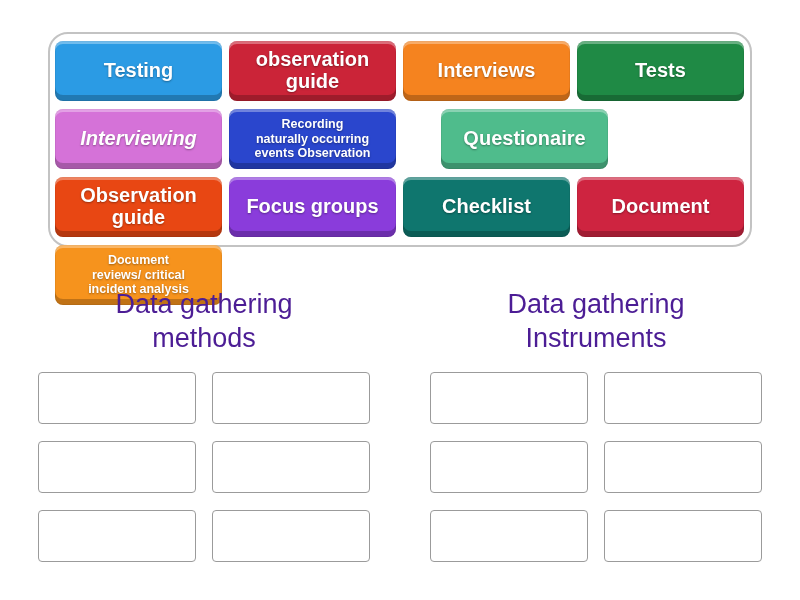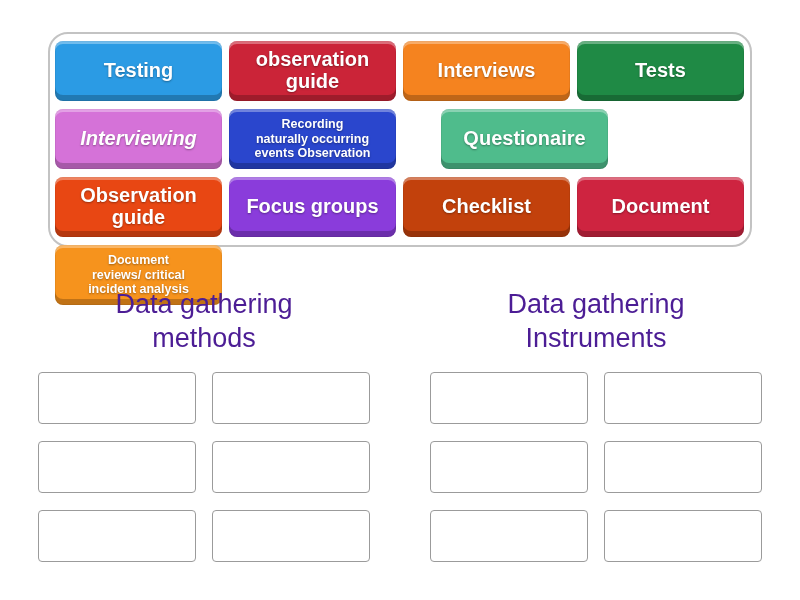--- a/index.html
+++ b/index.html
@@ -88,21 +88,21 @@
   <div class="tile" style="background-color: rgb(245, 131, 31);">Interviews</div>
   <div class="tile" style="background-color: rgb(31, 138, 69);">Tests</div>
   <div class="tile" style="background-color: rgb(213, 114, 216); font-style: italic;">Interviewing</div>
   <div class="tile small" style="background-color: rgb(42, 70, 205);">Recording
 naturally occurring
 events Observation</div>
   <div class="tile" style="background-color: rgb(79, 188, 140); margin-left: 38px;">Questionaire</div>
   <div class="tile" style="background-color: rgb(232, 71, 19);">Observation
 guide</div>
   <div class="tile" style="background-color: rgb(138, 60, 219);">Focus groups</div>
-  <div class="tile" style="background-color: #c2410c;">Checklist</div>
+  <div class="tile" style="background-color: #0f766e;">Checklist</div>
   <div class="tile" style="background-color: rgb(206, 36, 64);">Document</div>
   <div class="tile small" style="background-color: rgb(246, 147, 29);">Document
 reviews/ critical
 incident analysis</div>
 </div>
 
 <div class="group left">
   <h2 class="group-title">Data gathering
 methods</h2>
   <div class="slots">

